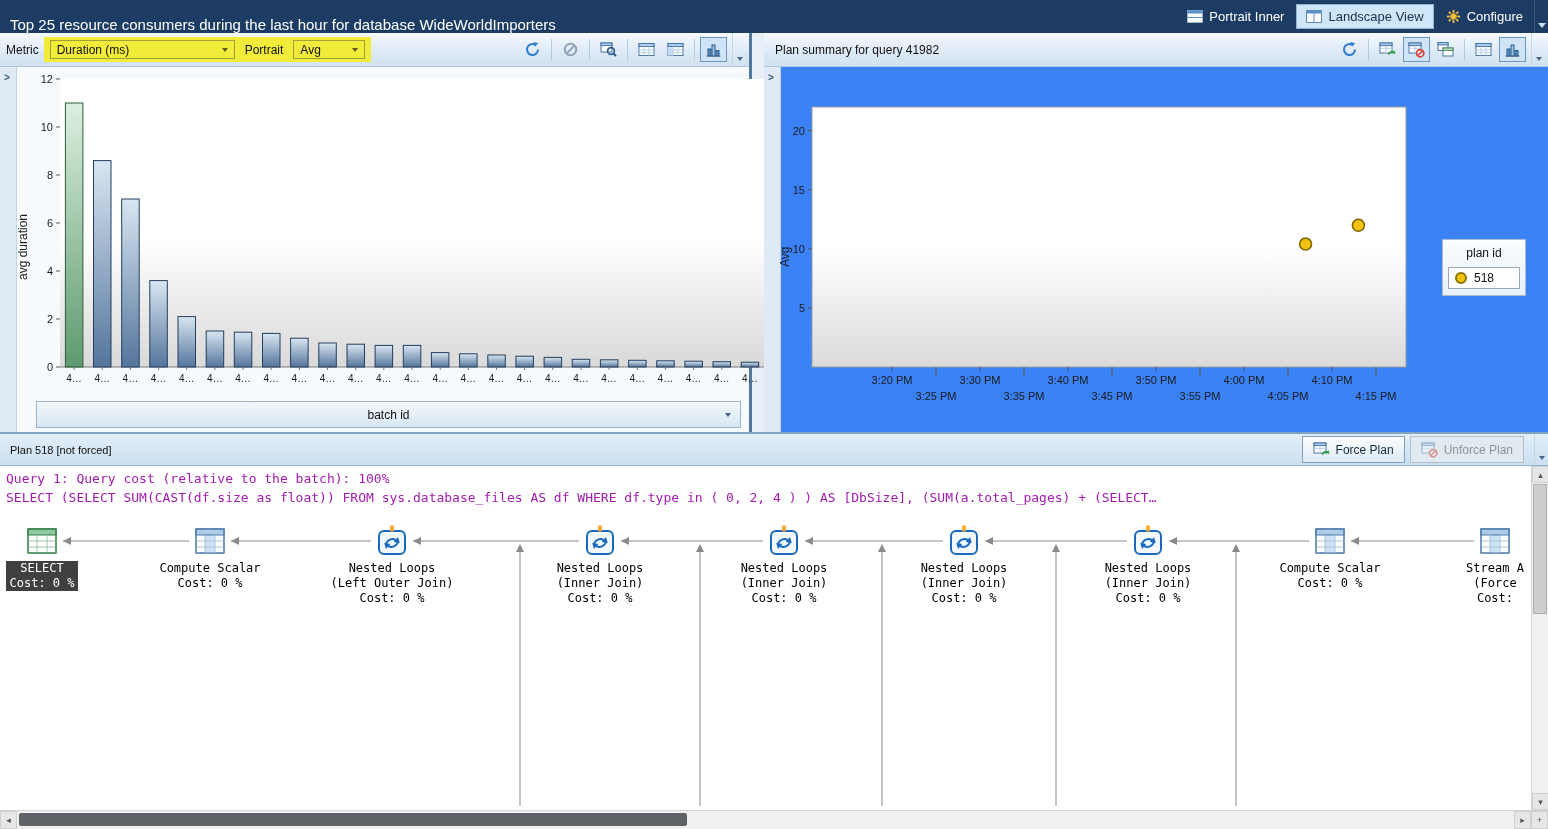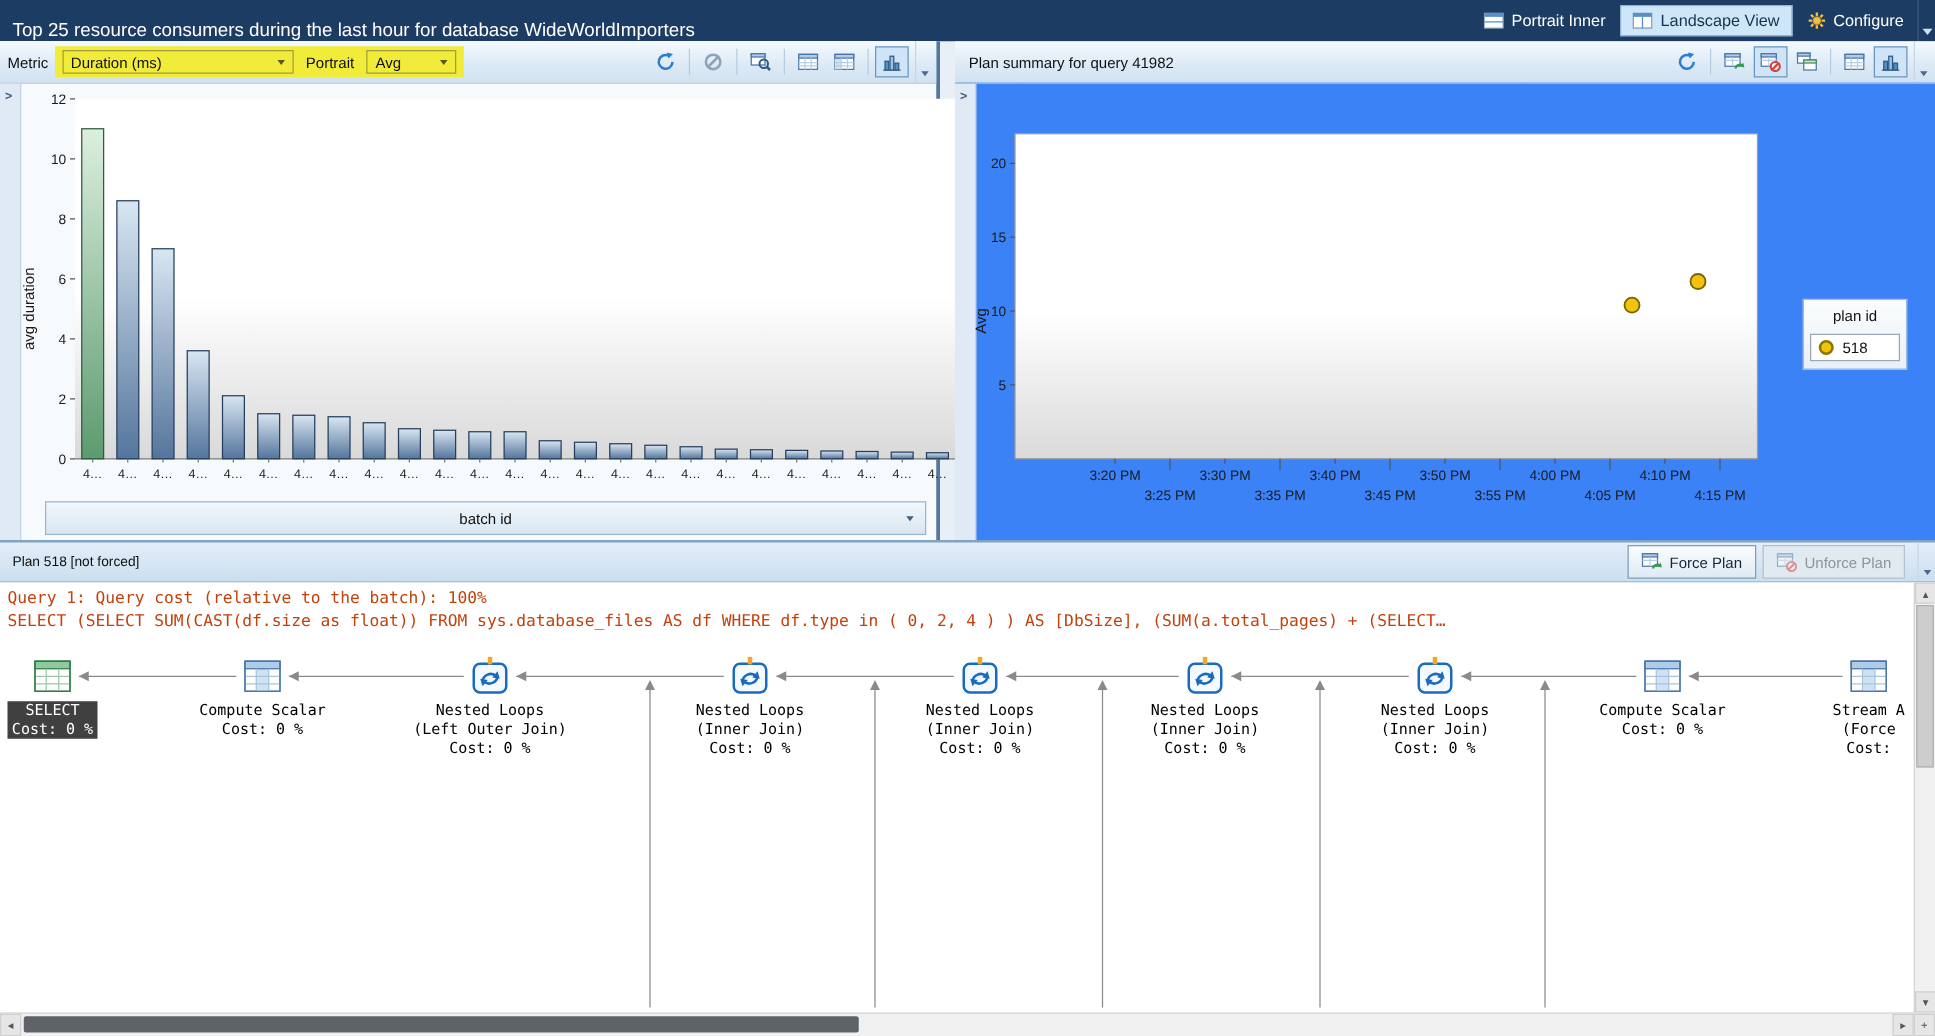--- a/index.html
+++ b/index.html
@@ -59,21 +59,21 @@
   .plan-header{position:absolute;top:432px;left:0;right:0;height:34px;background:linear-gradient(#e3eef9,#cbdff0);border-top:2px solid #7fa3c2;border-bottom:1px solid #93b3cf;display:flex;align-items:center;box-sizing:border-box;}
   .ph-title{font-size:11px;color:#101010;margin-left:10px;}
   .ph-btn{display:flex;align-items:center;gap:6px;border:1px solid #7d9fc0;background:linear-gradient(#fbfdfe,#dfeaf4);font-size:12px;color:#14283c;padding:4px 10px;margin-right:5px;font-family:inherit;}
   .ph-btn.disabled{color:#8d949c;border-color:#b3bfca;background:#e2eaf1;}
   .ph-btn.disabled .btn-ic{opacity:.5;}
   .btn-ic svg{display:block;}
 
   
   .plan-view{position:absolute;top:466px;left:0;right:0;bottom:19px;background:#fff;}
   .query-lines{padding:3px 6px 0;overflow:hidden;white-space:nowrap;}
-  .qline{font-family:"DejaVu Sans Mono",monospace;font-size:13px;line-height:19px;color:#c2410c;white-space:pre;}
+  .qline{font-family:"DejaVu Sans Mono",monospace;font-size:13px;line-height:19px;color:#a21caf;white-space:pre;}
   .plan-canvas{position:absolute;top:44px;left:0;right:17px;bottom:0;overflow:hidden;}
   #plan-edges{position:absolute;left:0;top:0;}
   .plan-node{position:absolute;top:14px;text-align:center;width:170px;}
   .node-icon{height:34px;display:flex;justify-content:center;}
   .node-icon svg{display:block;}
   .node-lines{display:inline-block;margin-top:3px;}
   .node-line{font-family:"DejaVu Sans Mono",monospace;font-size:12px;line-height:15px;color:#000;white-space:pre;}
   .plan-node.selected .node-lines{background:#404040;padding:0 3px;}
   .plan-node.selected .node-line{color:#fff;}
 

